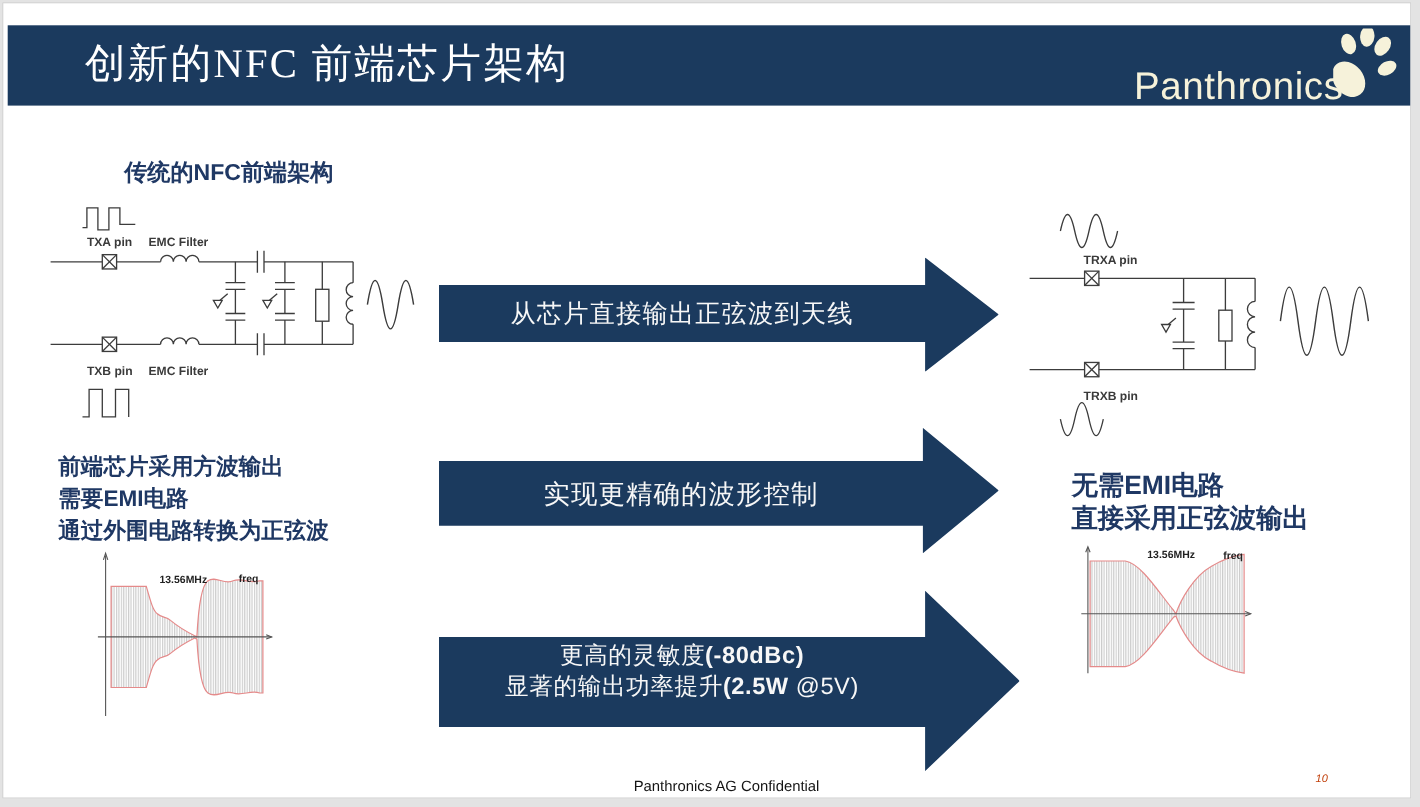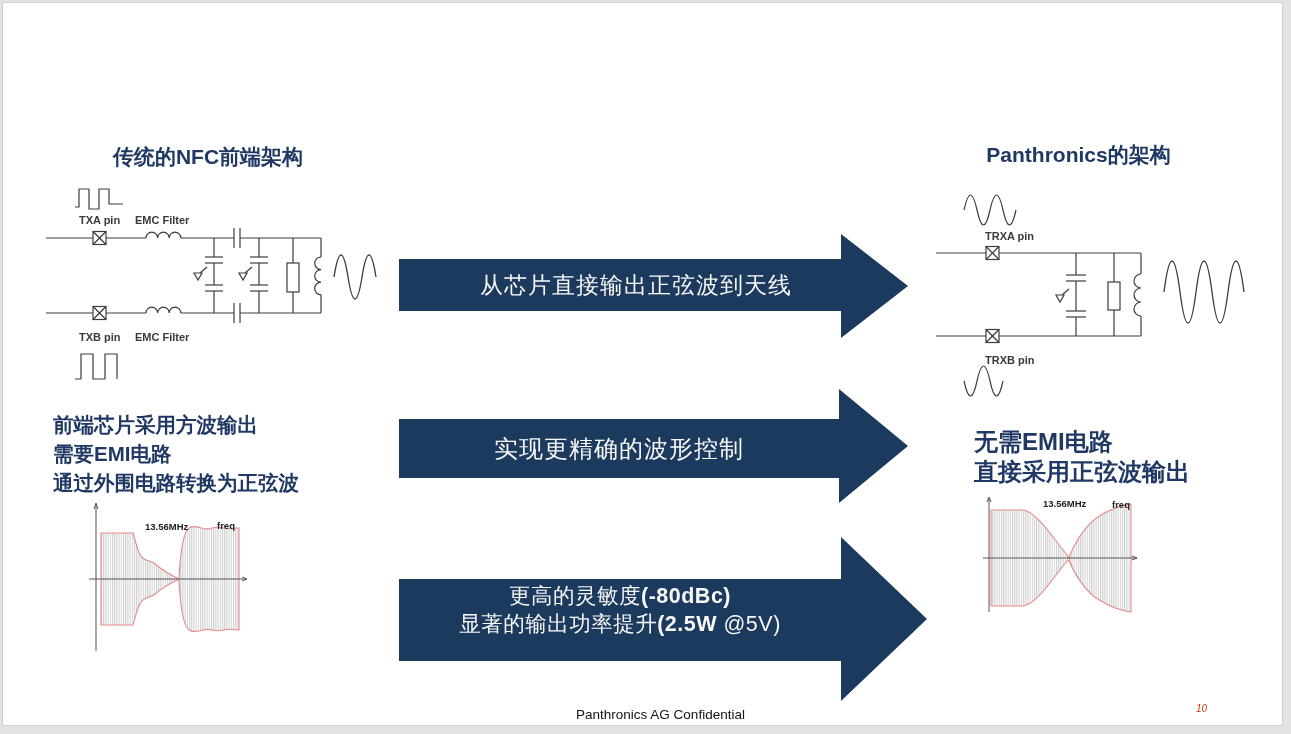--- a/index.html
+++ b/index.html
@@ -42,40 +42,54 @@
   .arrow1{left:396px;top:231px;width:509px;height:104px;
     clip-path:polygon(0 25px,442px 25px,442px 0,509px 52px,442px 104px,442px 77px,0 77px);}
   .arrow2{left:396px;top:386px;width:509px;height:114px;
     clip-path:polygon(0 30px,440px 30px,440px 0,509px 57px,440px 114px,440px 89px,0 89px);}
   .arrow3{left:396px;top:534px;width:528px;height:164px;
     clip-path:polygon(0 42px,442px 42px,442px 0,528px 82px,442px 164px,442px 124px,0 124px);}
   .arrow-text{
     position:absolute;left:0;display:flex;flex-direction:column;align-items:center;justify-content:center;
     color:#f7f7f7;text-align:center;white-space:nowrap;
   }
-  .arrow1 .arrow-text{top:25px;width:442px;height:52px;font-size:23px;letter-spacing:1px;margin-left:16px;}
+  .arrow1 .arrow-text{top:25px;width:442px;height:52px;font-size:23px;letter-spacing:1px;}
   .arrow2 .arrow-text{top:30px;width:440px;height:59px;font-size:24px;letter-spacing:1px;}
   .arrow3 .arrow-text{top:42px;width:442px;height:62px;font-size:21.5px;line-height:28px;letter-spacing:0.5px;}
   .bold{font-weight:bold;}
   
   .desc{position:absolute;font-weight:bold;color:#1f3864;white-space:nowrap;}
   .desc-left{left:50px;top:407px;font-size:20.5px;line-height:29px;}
   .desc-right{left:971px;top:424px;font-size:24px;line-height:30px;}
   
   .confidential{position:absolute;left:0;right:0;top:704px;text-align:center;font-size:13.5px;color:#141414;margin-left:36px;}
   .pagenum{position:absolute;left:1193px;top:700px;font-size:10px;color:#c2410c;font-style:italic;}
 </style>
 </head>
 <body>
 
 <div class="slide">
 
+  <div class="header">
+    <div class="slide-title">创新的NFC 前端芯片架构</div>
+    <div class="logo">
+      <div class="logo-text">Panthronics</div>
+      <svg class="paw" width="58" height="67" viewBox="0 0 58 67">
+        <g fill="#f6f2da">
+          <ellipse cx="14" cy="46" rx="13.5" ry="17.5" transform="rotate(-38 14 46)"></ellipse>
+          <ellipse cx="14" cy="14" rx="6.5" ry="9.5" transform="rotate(-18 14 14)"></ellipse>
+          <ellipse cx="31" cy="7" rx="6.5" ry="9.5" transform="rotate(5 31 7)"></ellipse>
+          <ellipse cx="45" cy="16" rx="6.5" ry="9.5" transform="rotate(35 45 16)"></ellipse>
+          <ellipse cx="49" cy="36" rx="6" ry="9" transform="rotate(62 49 36)"></ellipse>
+        </g>
+      </svg>
+    </div>
+  </div>
 
   <div class="sec-title sec-left">传统的NFC前端架构</div>
-  <div class="sec-title sec-right">Panthronics的架构</div>
 
   <svg class="lcirc" width="355" height="225" viewBox="0 0 355 225">
     <g stroke="#3c3c3c" stroke-width="1.2" fill="none">
 
       <path d="M36,38 H40 V20 H50 V40 H60 V20 H70 V35 H84"></path>
       <path d="M36,210 H42 V185 H54 V210 H66 V185 H78 V210"></path>
 
       <line x1="7" y1="69" x2="54" y2="69"></line>
       <g>
         <rect x="54" y="62.5" width="13" height="13" fill="#fff"></rect>

